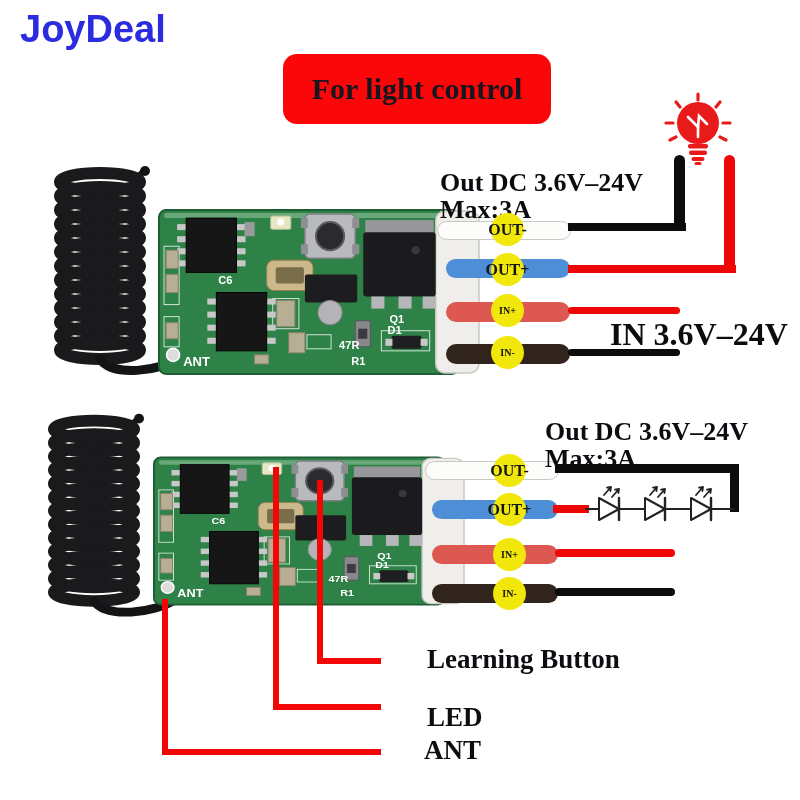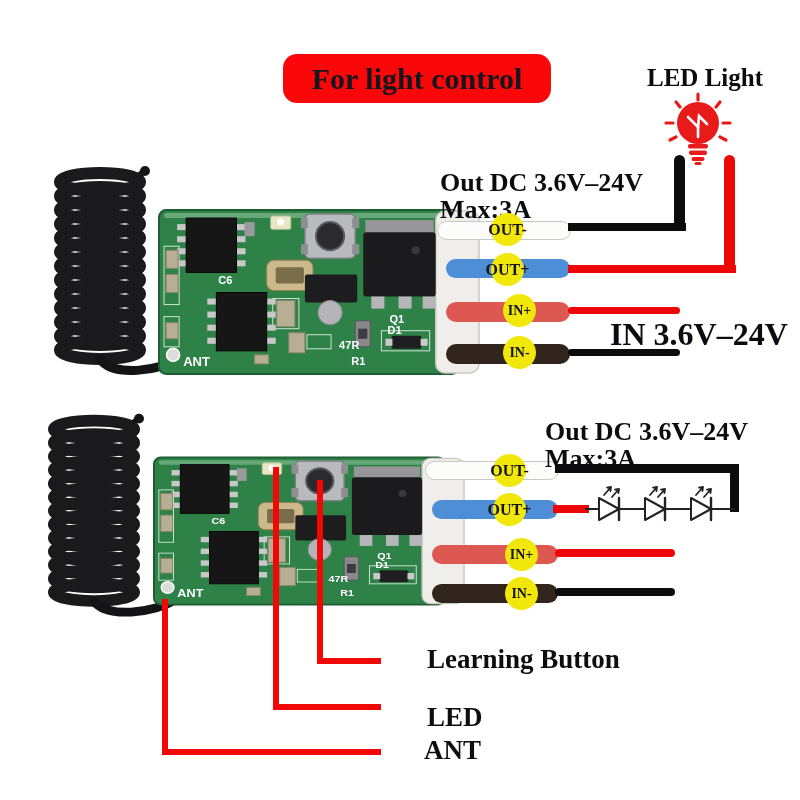--- a/index.html
+++ b/index.html
@@ -1,50 +1,50 @@
 <!DOCTYPE html>
 <html><head>
 <meta charset="utf-8">
 <style>
   html,body{margin:0;padding:0;background:#ffffff;}
   .canvas{position:relative;width:800px;height:800px;background:#ffffff;overflow:hidden;
           font-family:"Liberation Serif","DejaVu Serif",serif;}
   .abs{position:absolute;}
   .logo{left:20px;top:8px;font-family:"Liberation Sans","DejaVu Sans",sans-serif;
         font-weight:bold;font-size:38px;color:#2b2bdf;letter-spacing:0px;}
-  .banner{left:283px;top:54px;width:268px;height:49px;background:#fb0709;border-radius:14px;
+  .banner{left:283px;top:54px;width:268px;height:70px;background:#fb0709;border-radius:14px;
           display:flex;align-items:center;justify-content:center;text-align:center;}
   .banner-text{font-weight:bold;font-size:30px;color:#16161e;}
   .big-label{font-weight:bold;color:#0b0b10;line-height:1.04;}
   .out-block{width:268px;text-align:left;font-size:26px;}
   .ledlight-label{left:630px;top:64px;width:150px;text-align:center;font-weight:bold;
                   font-size:25px;color:#0b0b10;}
   .wire{border-radius:10px;}
   .term{width:33px;height:33px;border-radius:50%;background:#f2e70b;display:flex;
         align-items:center;justify-content:center;font-weight:bold;color:#141414;z-index:6;}
   .term-out{font-size:16px;font-family:Liberation Serif, serif;}
-  .term-in{font-size:14px;margin-left:12px;}
+  .term-in{font-size:10px;}
   .lineh,.linev{background:#0c0c0c;}
   .red{background:#ee0707 !important;}
   .callout{background:#f20707;z-index:7;}
   .callout-label{font-weight:bold;font-size:27px;color:#0d0d12;margin-left:38px;}
   svg{display:block;}
   .silk{fill:#ffffff;font-family:"Liberation Sans","DejaVu Sans",sans-serif;font-weight:bold;}
 </style>
 </head>
 <body>
 
 <div class="canvas">
 
+  <div class="abs logo">JoyDeal</div>
 
   <div class="abs banner">
     <span class="banner-text">For light control</span>
   </div>
 
-  <div class="abs ledlight-label">LED Light</div>
 
   <svg class="abs" style="left:652px;top:90px;" width="92" height="76" viewBox="0 0 92 76">
     <g stroke="#e81a1a" stroke-width="3.2" stroke-linecap="round">
       <line x1="46" y1="4" x2="46" y2="10"></line>
       <line x1="24" y1="12" x2="28" y2="17"></line>
       <line x1="68" y1="12" x2="64" y2="17"></line>
       <line x1="14" y1="33" x2="21" y2="33"></line>
       <line x1="78" y1="33" x2="71" y2="33"></line>
       <line x1="18" y1="50" x2="24" y2="47"></line>
       <line x1="74" y1="50" x2="68" y2="47"></line>

